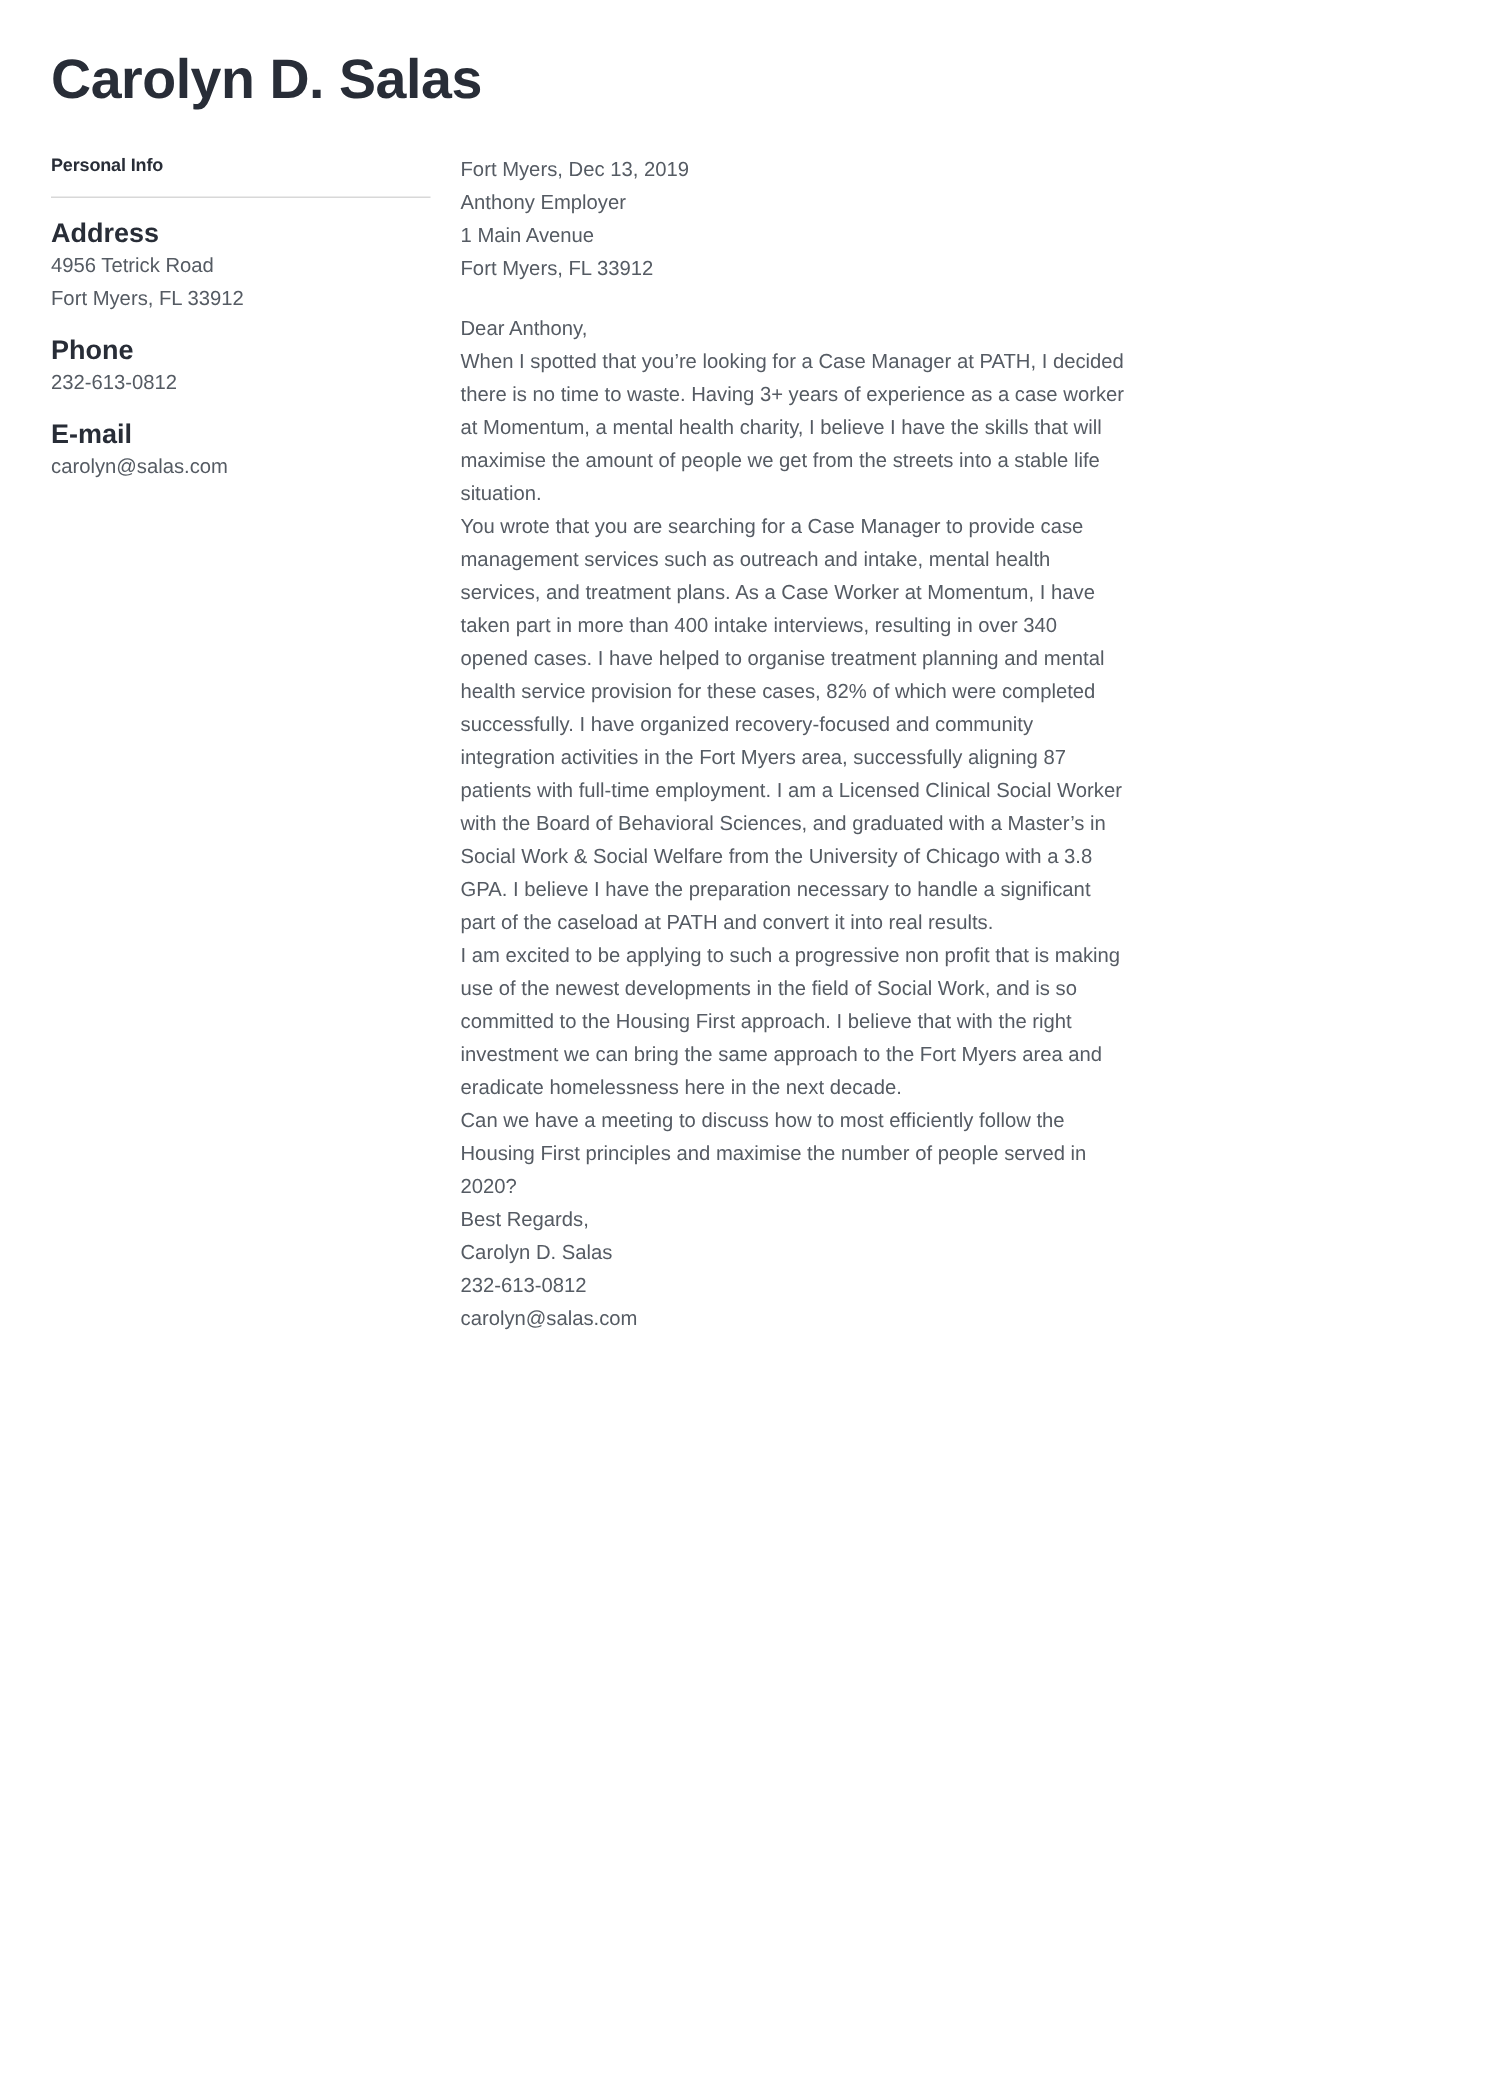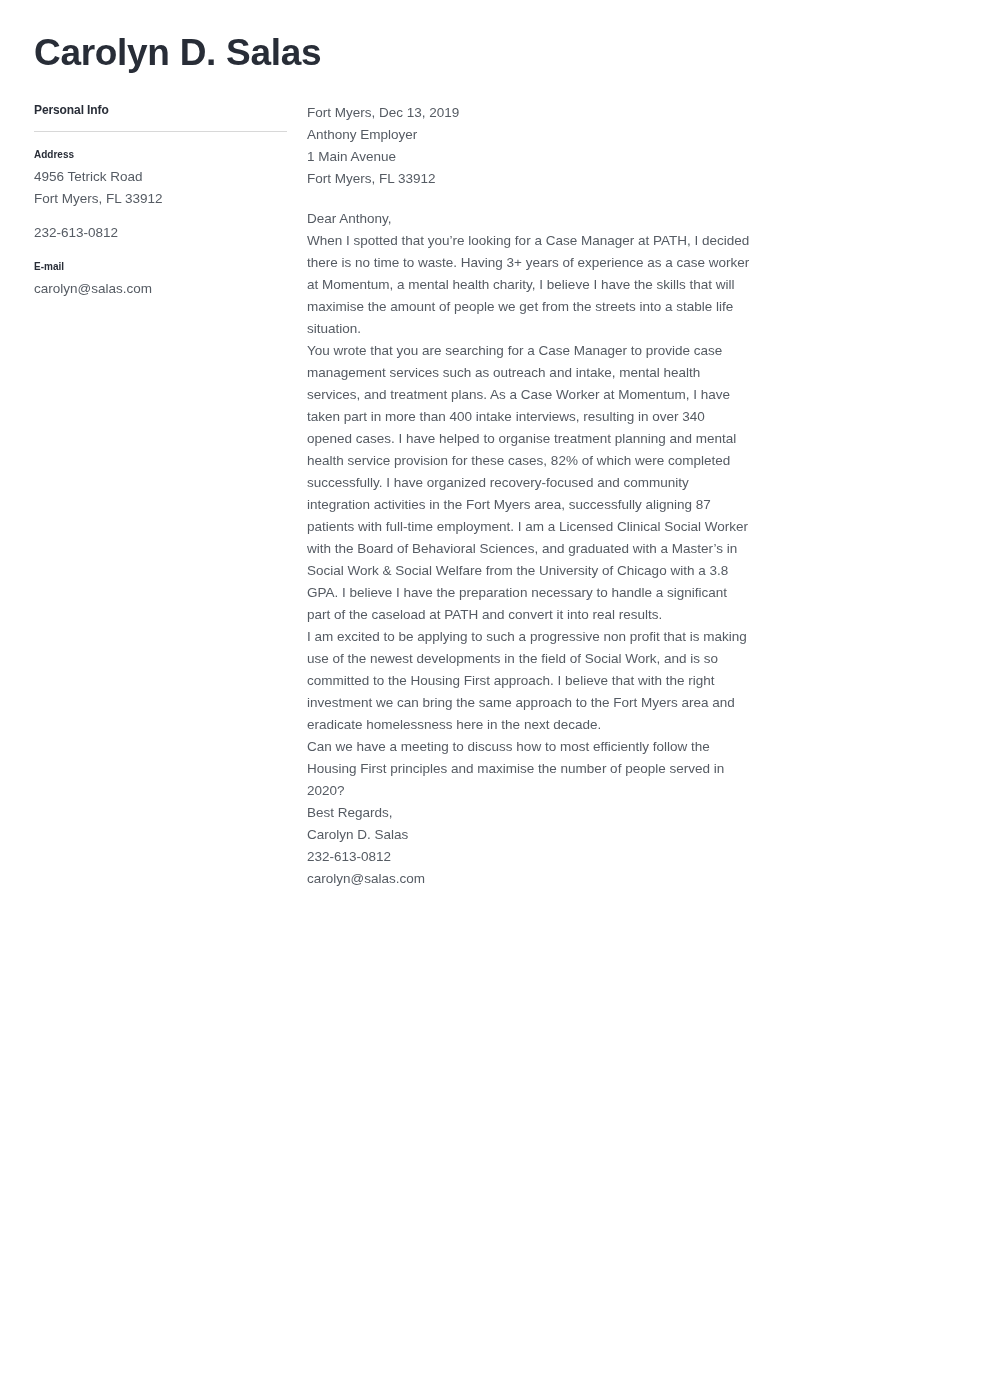--- a/index.html
+++ b/index.html
@@ -62,21 +62,21 @@
   .sidebar-rule {
     height: 1px;
     background: #d8d8d8;
     margin: 9px 0 0 0;
     width: 100%;
   }
   .info-group {
     margin-top: 12px;
   }
   .info-label {
-    font-size: 10px;
+    font-size: 18px;
     line-height: 22px;
     font-weight: bold;
     color: #282d37;
   }
   .info-value {
     font-size: 13.5px;
     line-height: 22px;
     font-weight: normal;
     color: #555b63;
   }
@@ -130,20 +130,21 @@
       <h2 class="sidebar-title">Personal Info</h2>
       <div class="sidebar-rule"></div>
 
       <div class="info-group">
         <div class="info-label">Address</div>
         <div class="info-value">4956 Tetrick Road</div>
         <div class="info-value">Fort Myers, FL 33912</div>
       </div>
 
       <div class="info-group">
+        <div class="info-label">Phone</div>
         <div class="info-value">232-613-0812</div>
       </div>
 
       <div class="info-group">
         <div class="info-label">E-mail</div>
         <div class="info-value">carolyn@salas.com</div>
       </div>
     </aside>
 
     <main class="letter">

